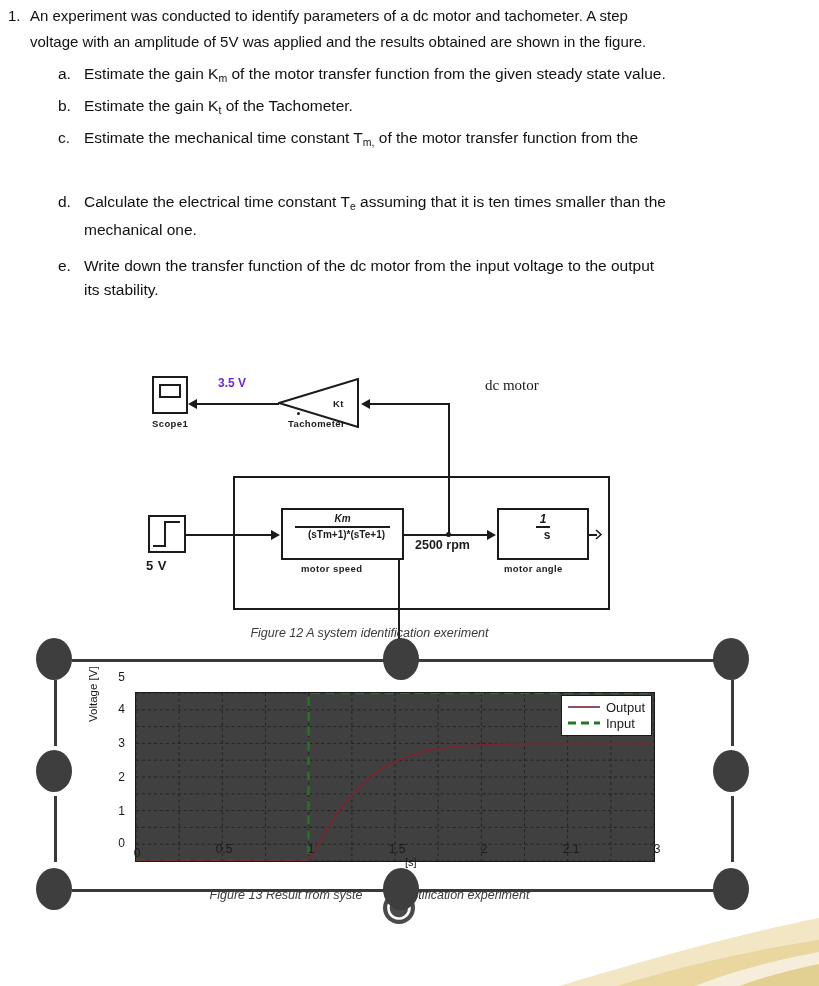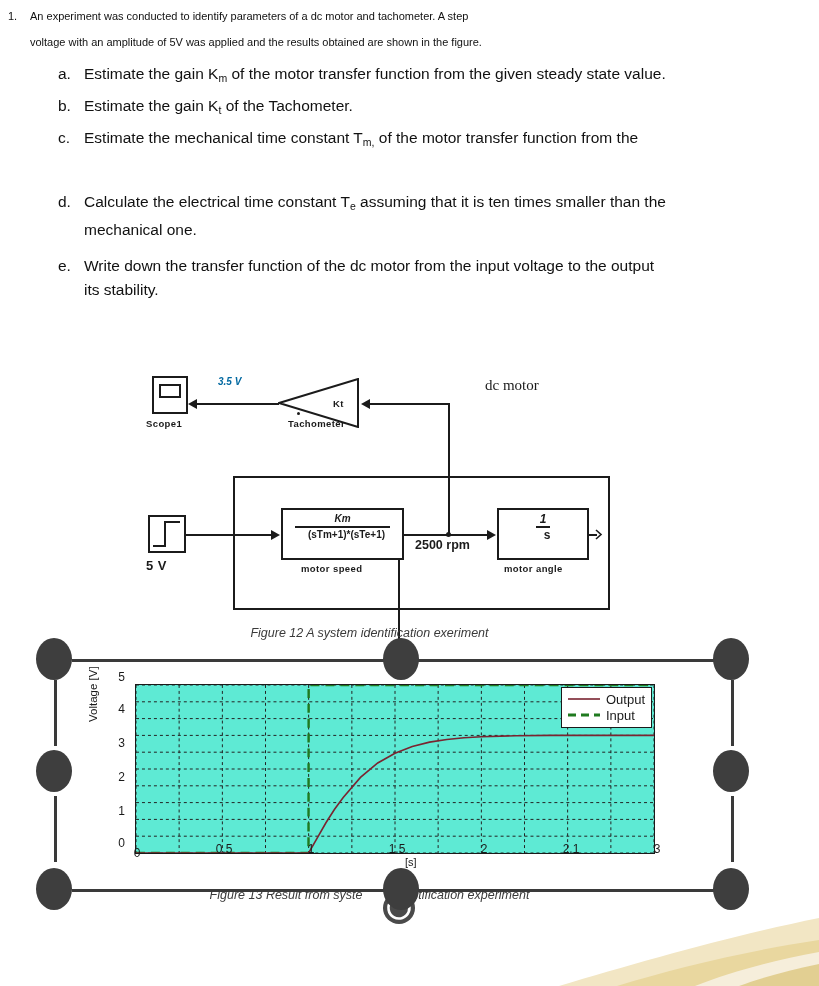--- a/index.html
+++ b/index.html
@@ -5,21 +5,21 @@
   html,body{margin:0;padding:0;}
   body{
     width:819px;height:986px;position:relative;overflow:hidden;
     background:#ffffff;
     font-family:"Liberation Sans",sans-serif;
     color:#111;
   }
 
   
   #question{position:absolute;left:0;top:0;width:819px;}
-  .stem-line{font-size:11px;line-height:24px;}
+  .stem-line{font-size:15px;line-height:24px;}
   .stem-l1{position:absolute;left:8px;top:4px;}
   .stem-l1 .n{display:inline-block;width:22px;}
   .stem-l2{position:absolute;left:30px;top:30px;}
 
   .sub{position:absolute;font-size:15.5px;line-height:24px;}
   .sub .lbl{position:absolute;left:0;top:0;width:20px;text-align:left;}
   .sub .txt{display:block;margin-left:26px;}
   sub{font-size:10.5px;vertical-align:-3px;}
 
   
@@ -44,21 +44,21 @@
 
   .rpm{position:absolute;font-size:12.5px;font-weight:bold;color:#1b1b1b;white-space:nowrap;}
 
   .rot-icon{position:absolute;width:34px;height:34px;}
 
   
   .caption{position:absolute;width:819px;text-align:center;font-size:12.5px;font-style:italic;color:#3a3a3a;}
 
   
   #chartwrap{position:absolute;left:95px;top:670px;width:580px;height:195px;}
-  #plotbox{position:absolute;left:40px;top:14px;width:520px;height:170px;border:1.5px solid #1a1a1a;box-sizing:border-box;background:#5eead4;}
+  #plotbox{position:absolute;left:40px;top:22px;width:520px;height:170px;border:1.5px solid #1a1a1a;box-sizing:border-box;background:#404040;}
   .ylabel{position:absolute;left:-8px;top:52px;transform:rotate(-90deg);transform-origin:left top;font-size:11.5px;color:#1a1a1a;white-space:nowrap;}
   .ytick{position:absolute;right:0;font-size:12px;color:#1a1a1a;text-align:right;width:18px;}
   .xtick{position:absolute;font-size:12px;color:#1a1a1a;text-align:center;width:40px;}
   .xunit{position:absolute;font-size:11px;color:#1a1a1a;}
 
   .legend{position:absolute;right:2px;top:2px;border:1.5px solid #1a1a1a;background:#fff;padding:3px 6px 4px 5px;}
   .legrow{display:flex;align-items:center;height:16px;}
   .legsw{width:34px;height:0;margin-right:5px;position:relative;}
   .legtxt{font-size:13px;color:#1a1a1a;}
 
@@ -107,23 +107,23 @@
     <span class="lbl">e.</span>
     <span class="txt">Write down the transfer function of the dc motor from the input voltage to the output</span>
     <span class="txt">its stability.</span>
   </div>
 </div>
 
 <div id="diagram">
 
   <div class="bx" style="left:152px;top:16px;width:36px;height:38px;"></div>
   <div style="position:absolute;left:159px;top:24px;width:22px;height:14px;border:2px solid #1b1b1b;box-sizing:border-box;"></div>
-  <div class="blbl" style="left:146px;top:58px;">Scope1</div>
-
-  <div style="position:absolute;left:218px;top:16px;font-size:10px;font-weight:bold;color:#0369a1;font-style:italic;">3.5 V</div>
+  <div class="blbl" style="left:152px;top:58px;">Scope1</div>
+
+  <div style="position:absolute;left:218px;top:16px;font-size:12px;font-weight:bold;color:#6d28d9;">3.5 V</div>
 
   <div class="ln h" style="left:197px;top:43px;width:82px;"></div>
   <div class="arrow l" style="left:188px;top:39px;"></div>
 
   <svg class="tach-tri" style="left:278px;top:18px;width:82px;height:50px;" viewBox="0 0 82 50">
     <polygon points="1,25 80,1 80,49" fill="#ffffff" stroke="#1b1b1b" stroke-width="2"></polygon>
   </svg>
   <div class="blbl" style="left:333px;top:38px;">Kt</div>
   <div class="blbl" style="left:288px;top:58px;">Tachometer</div>
   <div class="dot" style="left:297px;top:52px;width:3px;height:3px;"></div>

